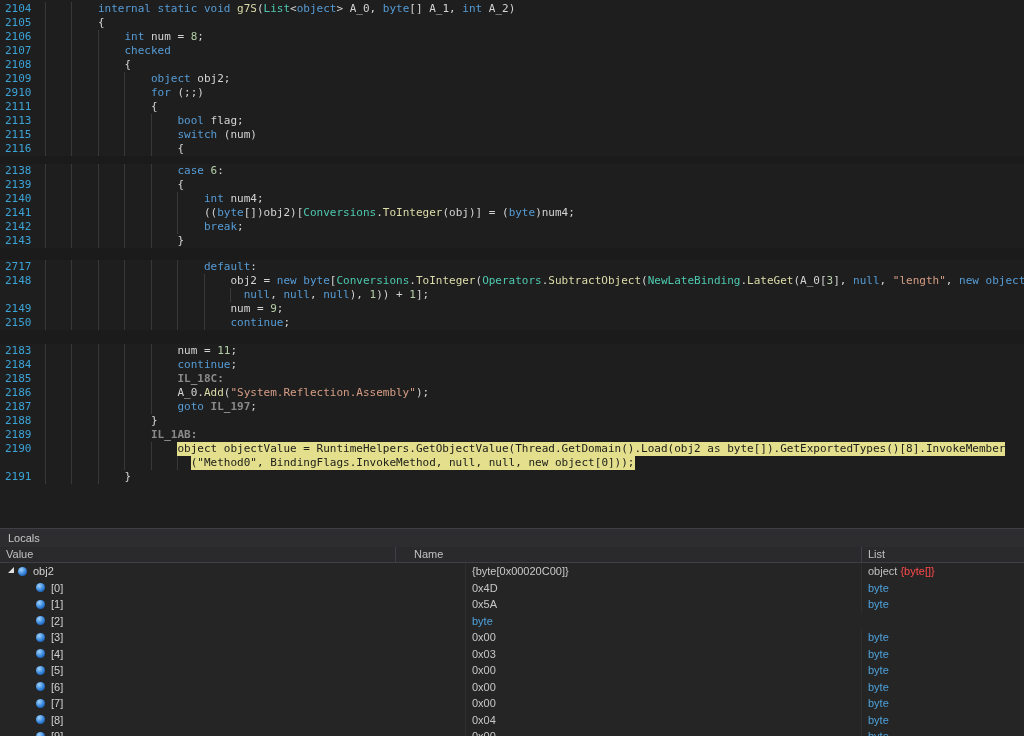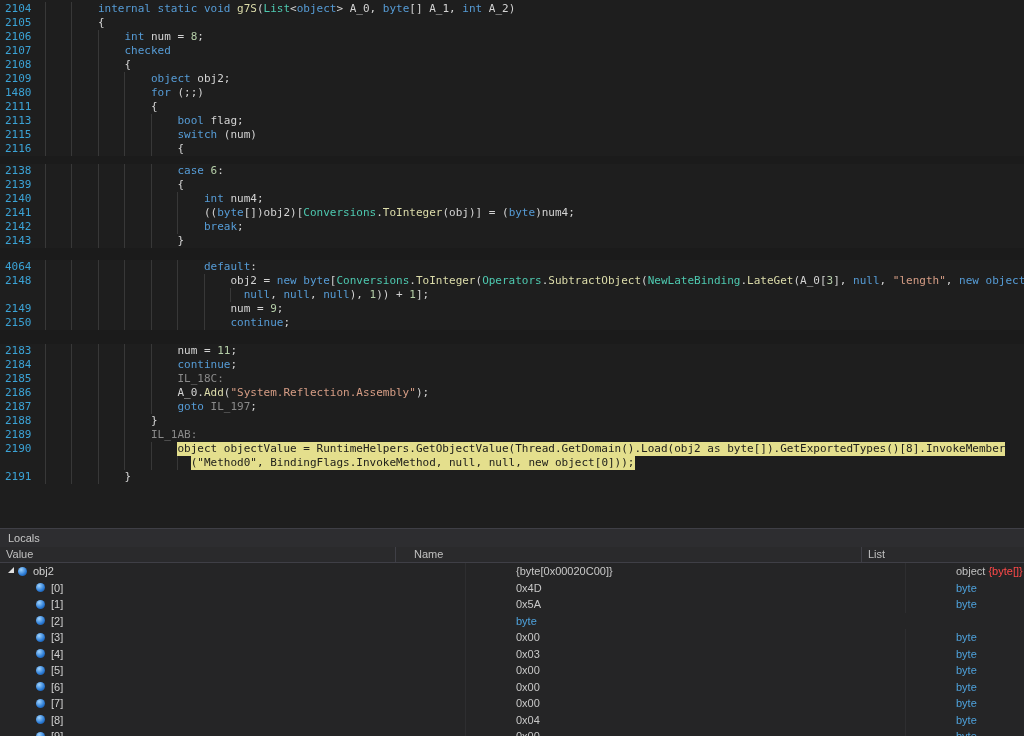--- a/index.html
+++ b/index.html
@@ -17,34 +17,34 @@
   .seg.hl { background:var(--hl,#e4df8d); }
   .seg.hl span { color:#21211c !important; }
   .gapband { width:100%; background:#1b1b1b; }
 
   .tk-k { color:var(--c-k,#569cd6); }
   .tk-t { color:var(--c-t,#4ec9b0); }
   .tk-m { color:var(--c-m,#dcdcaa); }
   .tk-s { color:var(--c-s,#d69d85); }
   .tk-n { color:var(--c-n,#b5cea8); }
   .tk-p { color:var(--c-p,#d4d4d4); }
-  .tk-l { color:var(--c-l,#8a8a8a); }
+  .tk-l { color:var(--c-l,#8a8a8a);font-weight:bold; }
 
   
   .locals { flex:0 0 208px; background:var(--pn-bg,#252526); border-top:1px solid #3f3f46;
             font-family:"Liberation Sans", sans-serif; font-size:11px; overflow:hidden; }
   .panel-title { height:18px; line-height:18px; padding-left:8px; color:#c8c8c8; background:#2d2d30; }
   .grid-header { display:flex; height:16px; line-height:15px; background:#2a2a2c;
                  border-bottom:1px solid #3f3f46; color:#c0c0c0; }
   .hc { padding-left:6px; border-right:1px solid #3f3f46; }
   .hc.name { flex:0 0 466px; padding-left:18px; }
   .hc.value{ flex:0 0 396px; }
   .hc.type { flex:1 1 auto; border-right:none; }
 
-  .lrow { display:flex; height:16.5px; line-height:16.5px; color:#d0d0d0;gap:44px; }
+  .lrow { display:flex; height:16.5px; line-height:16.5px; color:#d0d0d0; }
   .lc { overflow:hidden; white-space:nowrap; border-right:1px solid #2e2e30; }
   .lc.name { flex:0 0 466px; display:flex; align-items:center; }
   .lc.value{ flex:0 0 396px; padding-left:6px; color:#c8c8c8; }
   .lc.type { flex:1 1 auto; padding-left:6px; border-right:none; }
   .red { color:var(--chg,#ff4949); }
   .tblue { color:var(--tyb,#4ea2dc); }
   .tp { color:#c0c0c0; }
 
   .arrow { width:0; height:0; border-left:6px solid transparent; border-bottom:6px solid #e0e0e0;
            margin:0 4px 2px 0; display:inline-block; }
@@ -57,34 +57,34 @@
 <div class="screen">
 
   <div class="editor">
     <div>
         <div class="line"><span class="lnum">2104</span><span class="ind" style="width: 8ch;"></span><span class="seg"><span class="tk-k">internal</span><span class="tk-p"> </span><span class="tk-k">static</span><span class="tk-p"> </span><span class="tk-k">void</span><span class="tk-p"> </span><span class="tk-m">g7S</span><span class="tk-p">(</span><span class="tk-t">List</span><span class="tk-p">&lt;</span><span class="tk-k">object</span><span class="tk-p">&gt; A_0, </span><span class="tk-k">byte</span><span class="tk-p">[] A_1, </span><span class="tk-k">int</span><span class="tk-p"> A_2)</span></span></div>
         <div class="line"><span class="lnum">2105</span><span class="ind" style="width: 8ch;"></span><span class="seg"><span class="tk-p">{</span></span></div>
         <div class="line"><span class="lnum">2106</span><span class="ind" style="width: 12ch;"></span><span class="seg"><span class="tk-k">int</span><span class="tk-p"> num = </span><span class="tk-n">8</span><span class="tk-p">;</span></span></div>
         <div class="line"><span class="lnum">2107</span><span class="ind" style="width: 12ch;"></span><span class="seg"><span class="tk-k">checked</span></span></div>
         <div class="line"><span class="lnum">2108</span><span class="ind" style="width: 12ch;"></span><span class="seg"><span class="tk-p">{</span></span></div>
         <div class="line"><span class="lnum">2109</span><span class="ind" style="width: 16ch;"></span><span class="seg"><span class="tk-k">object</span><span class="tk-p"> obj2;</span></span></div>
-        <div class="line"><span class="lnum">1480</span><span class="ind" style="width: 16ch;"></span><span class="seg"><span class="tk-k">for</span><span class="tk-p"> (;;)</span></span></div>
+        <div class="line"><span class="lnum">2910</span><span class="ind" style="width: 16ch;"></span><span class="seg"><span class="tk-k">for</span><span class="tk-p"> (;;)</span></span></div>
         <div class="line"><span class="lnum">2111</span><span class="ind" style="width: 16ch;"></span><span class="seg"><span class="tk-p">{</span></span></div>
         <div class="line"><span class="lnum">2113</span><span class="ind" style="width: 20ch;"></span><span class="seg"><span class="tk-k">bool</span><span class="tk-p"> flag;</span></span></div>
         <div class="line"><span class="lnum">2115</span><span class="ind" style="width: 20ch;"></span><span class="seg"><span class="tk-k">switch</span><span class="tk-p"> (num)</span></span></div>
         <div class="line"><span class="lnum">2116</span><span class="ind" style="width: 20ch;"></span><span class="seg"><span class="tk-p">{</span></span></div>
         <div class="gapband" style="height: 8px;"></div>
         <div class="line"><span class="lnum">2138</span><span class="ind" style="width: 20ch;"></span><span class="seg"><span class="tk-k">case</span><span class="tk-p"> </span><span class="tk-n">6</span><span class="tk-p">:</span></span></div>
         <div class="line"><span class="lnum">2139</span><span class="ind" style="width: 20ch;"></span><span class="seg"><span class="tk-p">{</span></span></div>
         <div class="line"><span class="lnum">2140</span><span class="ind" style="width: 24ch;"></span><span class="seg"><span class="tk-k">int</span><span class="tk-p"> num4;</span></span></div>
         <div class="line"><span class="lnum">2141</span><span class="ind" style="width: 24ch;"></span><span class="seg"><span class="tk-p">((</span><span class="tk-k">byte</span><span class="tk-p">[])obj2)[</span><span class="tk-t">Conversions</span><span class="tk-p">.</span><span class="tk-m">ToInteger</span><span class="tk-p">(obj)] = (</span><span class="tk-k">byte</span><span class="tk-p">)num4;</span></span></div>
         <div class="line"><span class="lnum">2142</span><span class="ind" style="width: 24ch;"></span><span class="seg"><span class="tk-k">break</span><span class="tk-p">;</span></span></div>
         <div class="line"><span class="lnum">2143</span><span class="ind" style="width: 20ch;"></span><span class="seg"><span class="tk-p">}</span></span></div>
         <div class="gapband" style="height: 12px;"></div>
-        <div class="line"><span class="lnum">4064</span><span class="ind" style="width: 24ch;"></span><span class="seg"><span class="tk-k">default</span><span class="tk-p">:</span></span></div>
+        <div class="line"><span class="lnum">2717</span><span class="ind" style="width: 24ch;"></span><span class="seg"><span class="tk-k">default</span><span class="tk-p">:</span></span></div>
         <div class="line"><span class="lnum">2148</span><span class="ind" style="width: 28ch;"></span><span class="seg"><span class="tk-p">obj2 = </span><span class="tk-k">new</span><span class="tk-p"> </span><span class="tk-k">byte</span><span class="tk-p">[</span><span class="tk-t">Conversions</span><span class="tk-p">.</span><span class="tk-m">ToInteger</span><span class="tk-p">(</span><span class="tk-t">Operators</span><span class="tk-p">.</span><span class="tk-m">SubtractObject</span><span class="tk-p">(</span><span class="tk-t">NewLateBinding</span><span class="tk-p">.</span><span class="tk-m">LateGet</span><span class="tk-p">(A_0[</span><span class="tk-n">3</span><span class="tk-p">], </span><span class="tk-k">null</span><span class="tk-p">, </span><span class="tk-s">"length"</span><span class="tk-p">, </span><span class="tk-k">new</span><span class="tk-p"> </span><span class="tk-k">object</span></span></div>
         <div class="line"><span class="lnum"></span><span class="ind" style="width: 30ch;"></span><span class="seg"><span class="tk-k">null</span><span class="tk-p">, </span><span class="tk-k">null</span><span class="tk-p">, </span><span class="tk-k">null</span><span class="tk-p">), </span><span class="tk-n">1</span><span class="tk-p">)) + </span><span class="tk-n">1</span><span class="tk-p">];</span></span></div>
         <div class="line"><span class="lnum">2149</span><span class="ind" style="width: 28ch;"></span><span class="seg"><span class="tk-p">num = </span><span class="tk-n">9</span><span class="tk-p">;</span></span></div>
         <div class="line"><span class="lnum">2150</span><span class="ind" style="width: 28ch;"></span><span class="seg"><span class="tk-k">continue</span><span class="tk-p">;</span></span></div>
         <div class="gapband" style="height: 14px;"></div>
         <div class="line"><span class="lnum">2183</span><span class="ind" style="width: 20ch;"></span><span class="seg"><span class="tk-p">num = </span><span class="tk-n">11</span><span class="tk-p">;</span></span></div>
         <div class="line"><span class="lnum">2184</span><span class="ind" style="width: 20ch;"></span><span class="seg"><span class="tk-k">continue</span><span class="tk-p">;</span></span></div>
         <div class="line"><span class="lnum">2185</span><span class="ind" style="width: 20ch;"></span><span class="seg"><span class="tk-l">IL_18C:</span></span></div>
         <div class="line"><span class="lnum">2186</span><span class="ind" style="width: 20ch;"></span><span class="seg"><span class="tk-p">A_0.</span><span class="tk-m">Add</span><span class="tk-p">(</span><span class="tk-s">"System.Reflection.Assembly"</span><span class="tk-p">);</span></span></div>
         <div class="line"><span class="lnum">2187</span><span class="ind" style="width: 20ch;"></span><span class="seg"><span class="tk-k">goto</span><span class="tk-p"> </span><span class="tk-l">IL_197</span><span class="tk-p">;</span></span></div>

